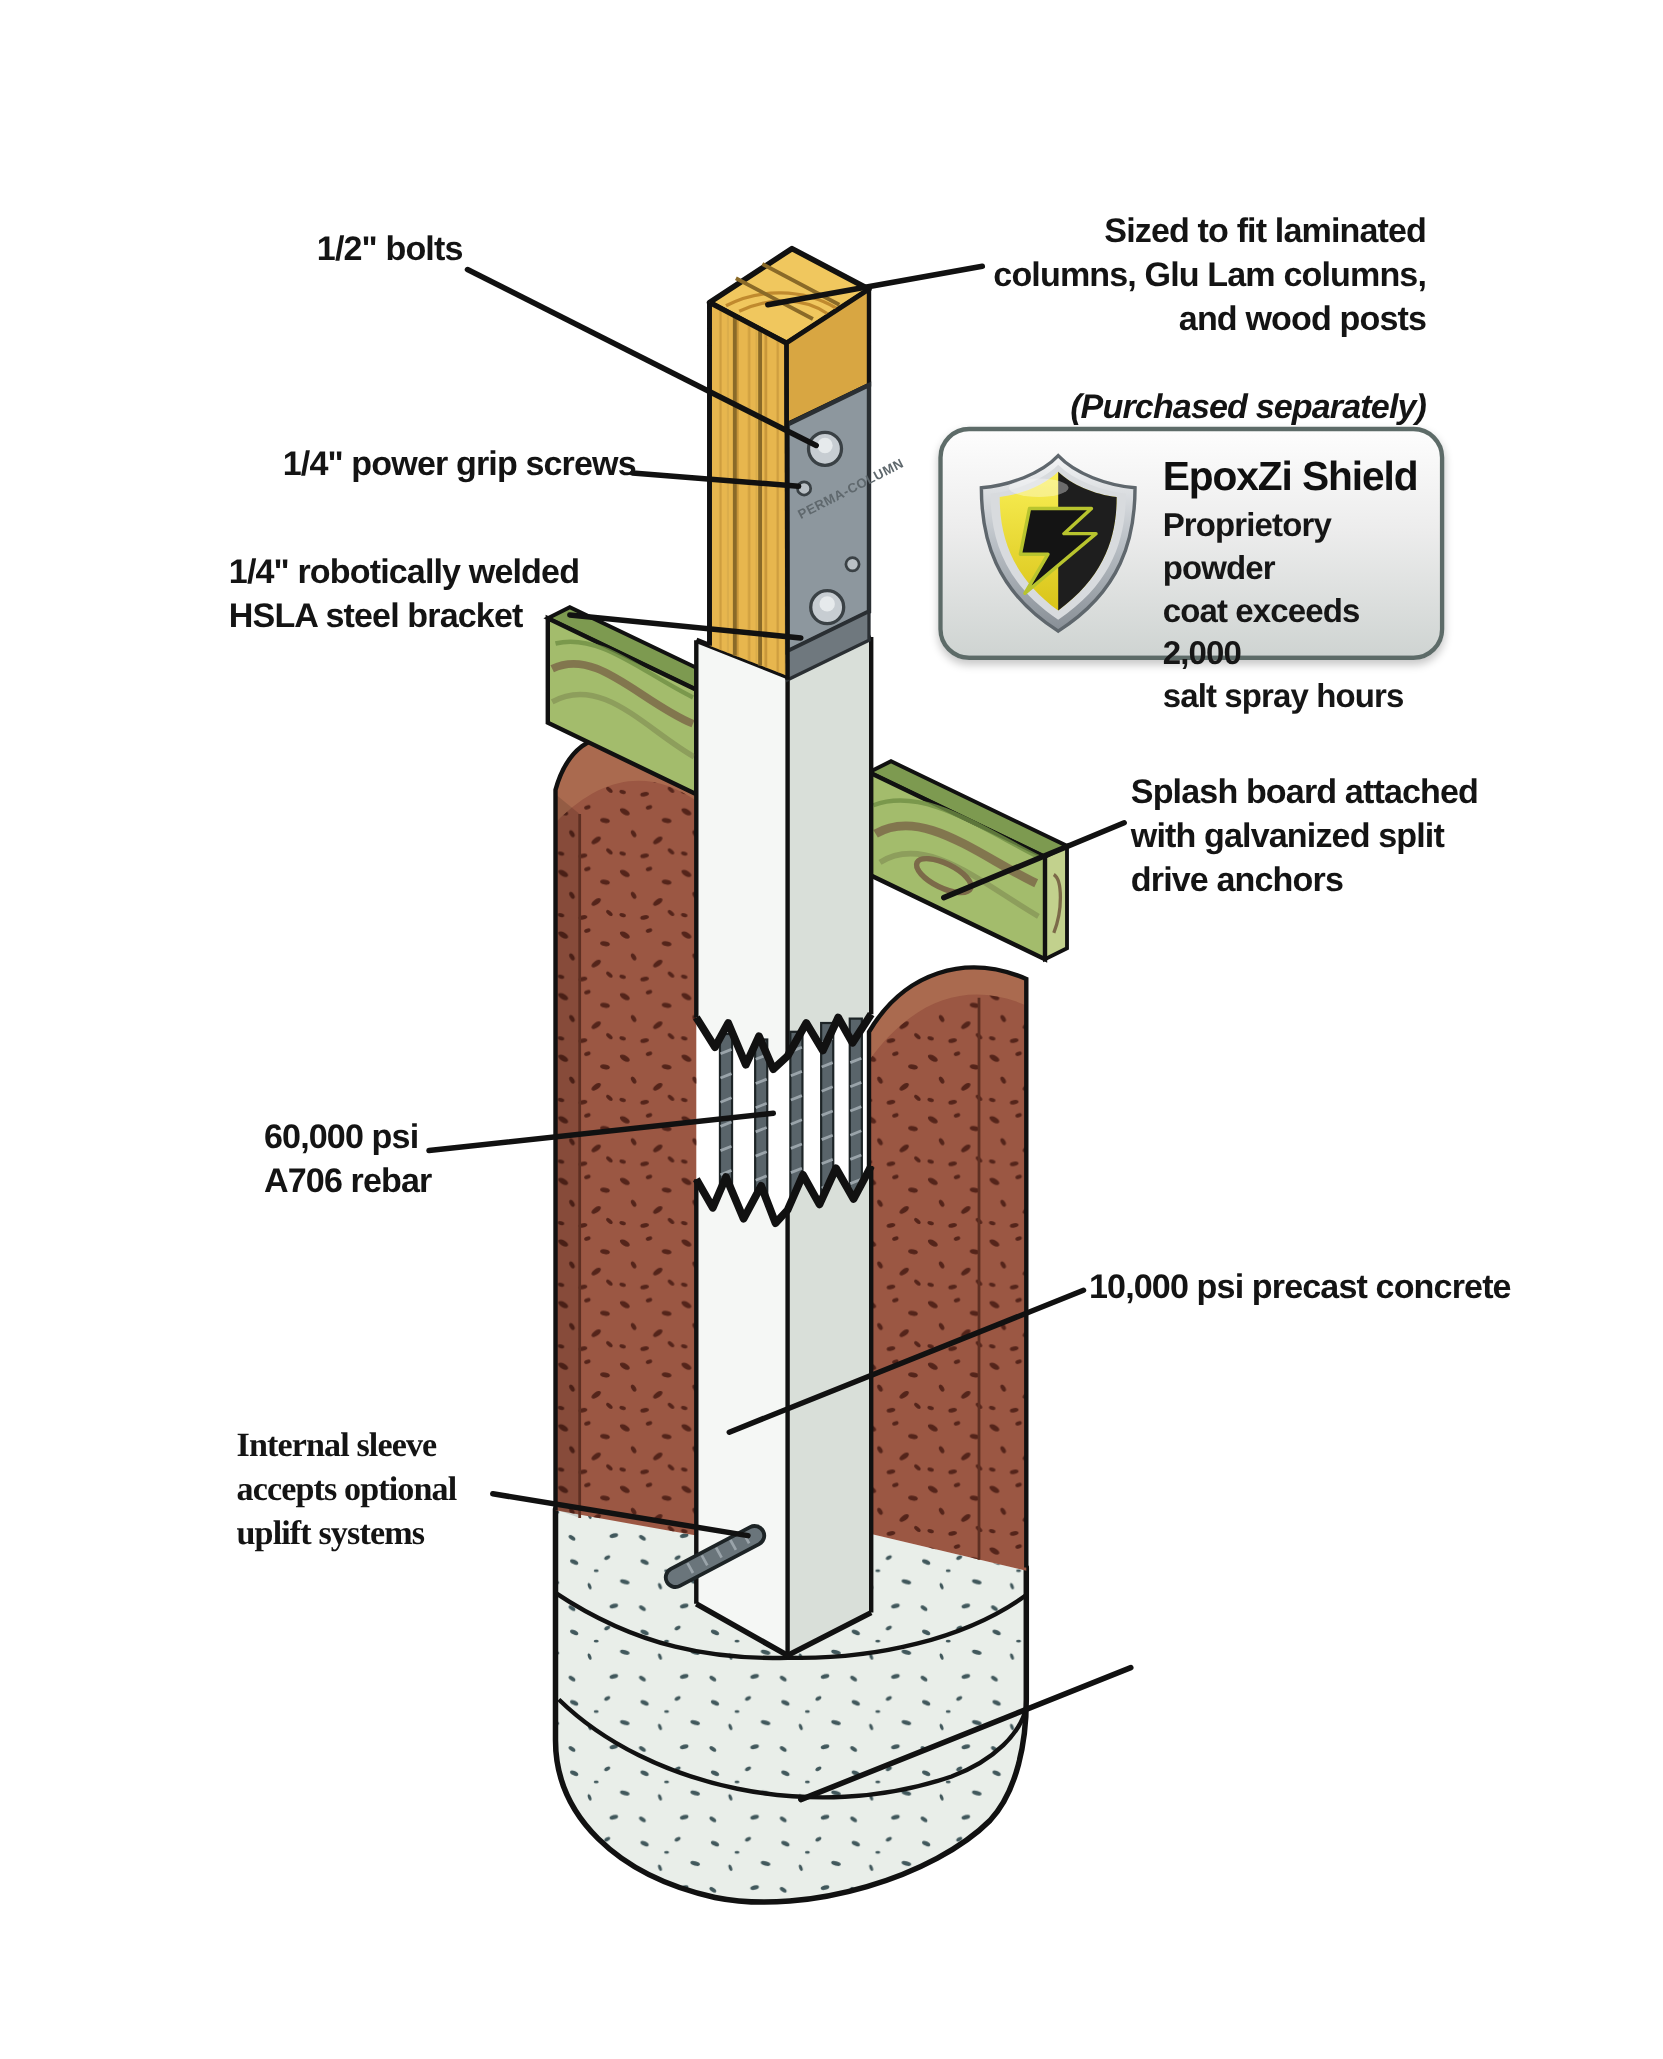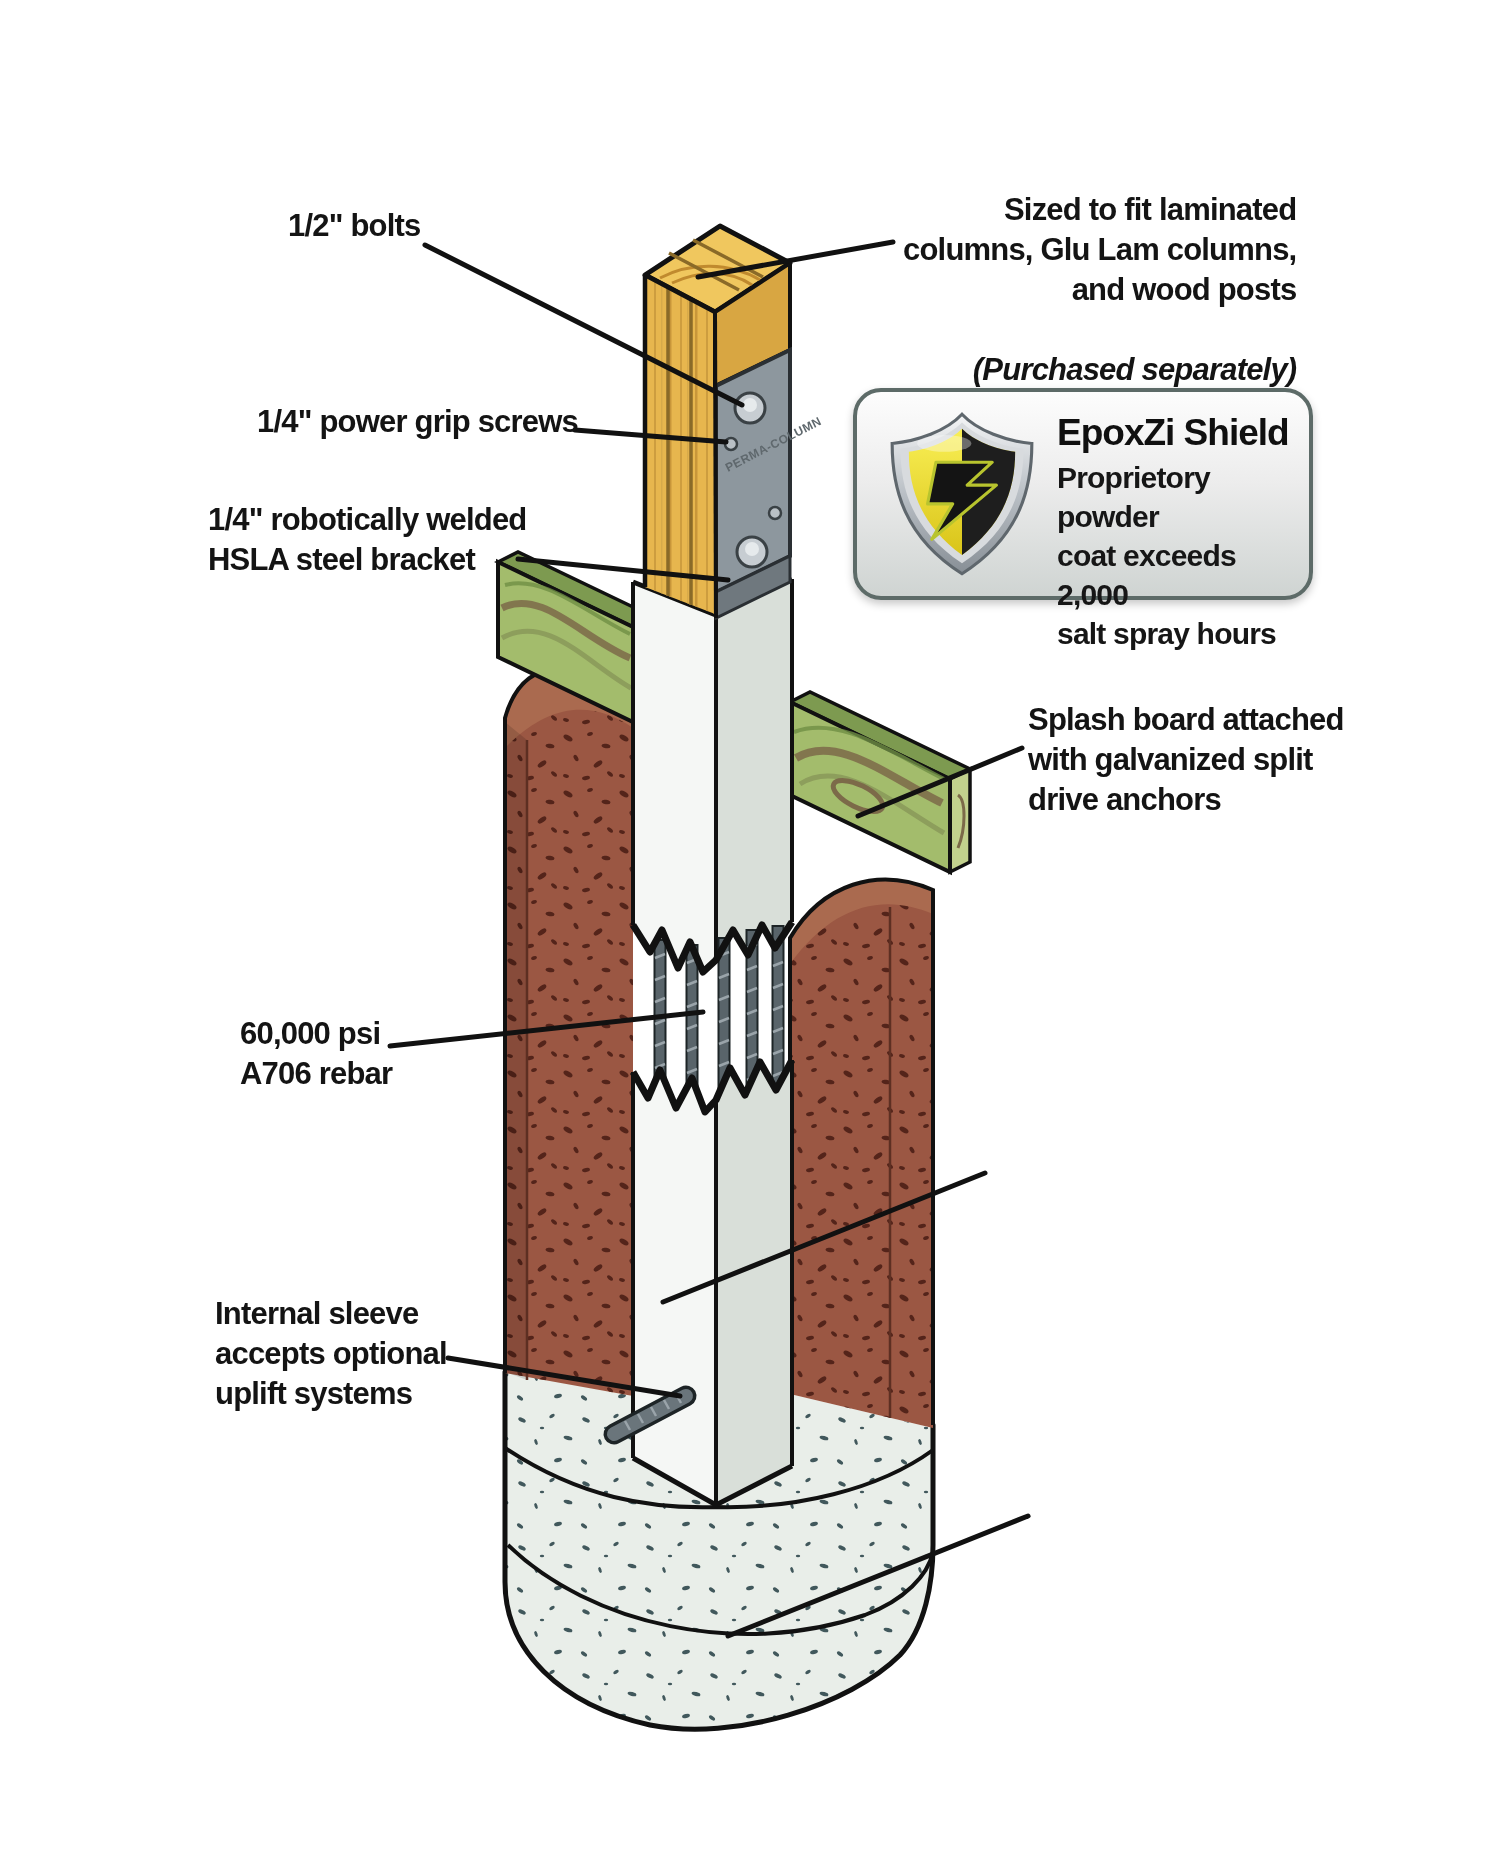--- a/index.html
+++ b/index.html
@@ -213,22 +213,23 @@
   <div class="note">(Purchased separately)</div>
 </div>
 
 <div class="callout" style="left:1028px;top:700px;">Splash board attached
 with galvanized split
 drive anchors</div>
 
 <div class="callout" style="left:240px;top:1014px;">60,000 psi
 A706 rebar</div>
 
-
-<div class="callout" style="left:215px;top:1294px;">Internal sleeve
+<div class="callout" style="left:990px;top:1150px;">10,000 psi precast concrete</div>
+
+<div class="callout" style="left:215px;top:1294px;font-family:Liberation Serif, serif;">Internal sleeve
 accepts optional
 uplift systems</div>
 
 
 <div id="badge">
   <svg class="shield" viewBox="0 0 150 165" xmlns="http://www.w3.org/2000/svg">
     <path d="M75,6 C60,22 32,32 8,34 C8,78 20,124 75,159 C130,124 142,78 142,34 C118,32 90,22 75,6 Z" fill="url(#silverGrad)" stroke="#5f676d" stroke-width="3"></path>
     <path d="M75,14 C62,27 38,37 16,39 C16,77 27,117 75,149 C123,117 134,77 134,39 C112,37 88,27 75,14 Z" fill="#d8dbde"></path>
     <path d="M75,20 C64,31 43,40 24,42 C24,76 34,111 75,141 C116,111 126,76 126,42 C107,40 86,31 75,20 Z" fill="url(#yellowGrad)"></path>
     <path d="M75,20 C64,31 43,40 24,42 C24,76 34,111 75,141 C116,111 126,76 126,42 C107,40 86,31 75,20 Z" fill="#1e1e1e" clip-path="url(#rightHalf)"></path>

